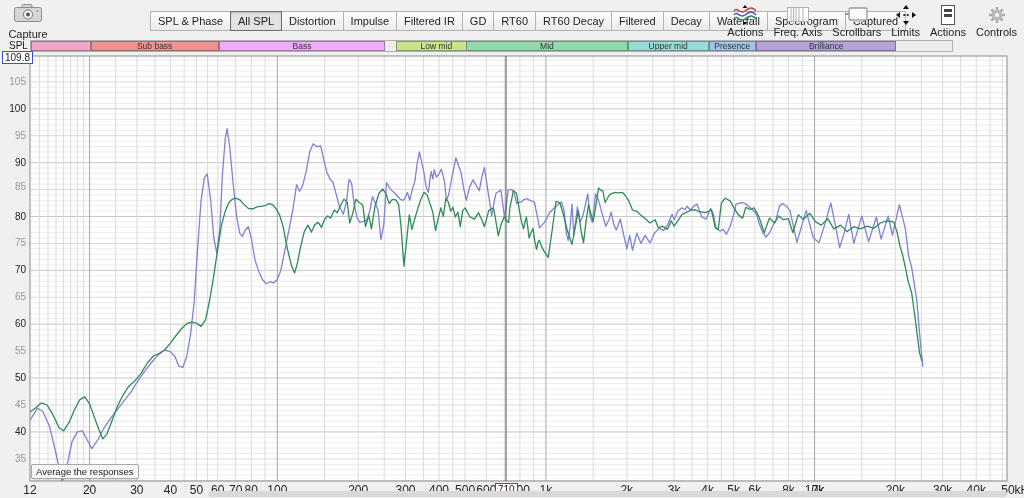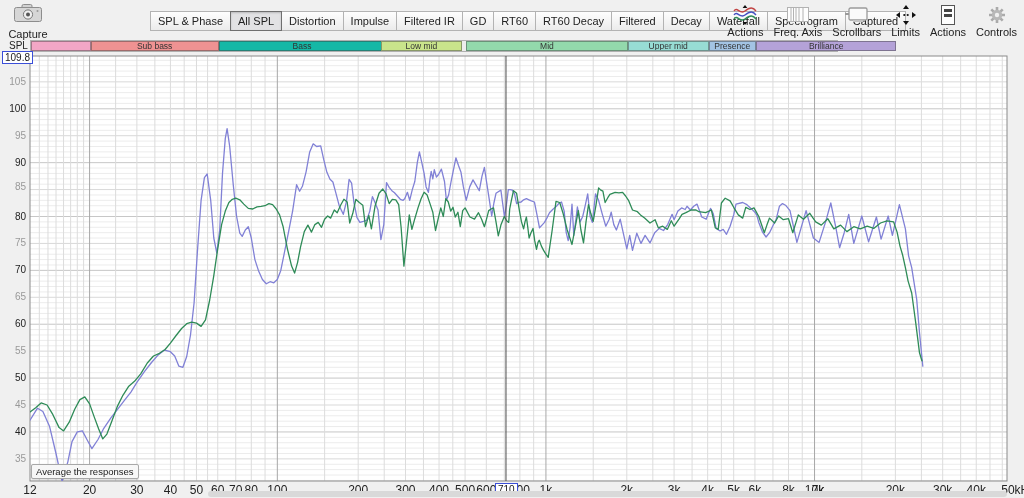--- a/index.html
+++ b/index.html
@@ -14,21 +14,21 @@
        padding:0 7px;border:1px solid #b3b3b3;background:linear-gradient(#fefefe,#ebebeb);
        margin-left:-1px;border-radius:0;white-space:nowrap;cursor:pointer;}
   .tab.selected{background:#e2e2e4;border-color:#6f6f6f;box-shadow:inset 0 1px 2px rgba(0,0,0,.18);z-index:2;}
   .tools{position:absolute;right:2px;top:3px;display:flex;align-items:flex-start;}
   .tool{display:flex;flex-direction:column;align-items:center;padding:0 5px;cursor:pointer;}
   .tool .ic{height:23px;display:flex;align-items:center;justify-content:center;}
   .tool .lbl{font-size:11px;color:#222;white-space:nowrap;}
 
   
   .spl-axis-label{position:absolute;left:9px;top:40px;font-size:10px;color:#222;}
-  .bands{position:absolute;left:30px;top:40px;width:808px;height:12px;background:#ededed;
+  .bands{position:absolute;left:30px;top:40px;width:923px;height:12px;background:#ededed;
          border:1px solid #b0b0b0;box-sizing:border-box;}
   .band{position:absolute;top:0;height:10px;border:1px solid rgba(60,60,60,.45);box-sizing:border-box;
         font-size:8.5px;line-height:9px;color:#333;text-align:center;overflow:hidden;white-space:nowrap;}
 
   
   .plot-svg{position:absolute;left:0;top:0;}
   .ytick{position:absolute;left:0;width:26px;text-align:right;font-size:10px;height:10px;line-height:10px;}
   .ytick.major{color:#222;}
   .ytick.minor{color:#999;}
   .xtick{position:absolute;top:483px;transform:translateX(-50%);font-size:12px;color:#222;white-space:nowrap;}
@@ -138,22 +138,22 @@
           </svg>
         </span>
         <span class="lbl">Controls</span>
       </div>
     </div>
 
   <span class="spl-axis-label">SPL</span>
   <div class="bands" id="bands">
       <div class="band" style="left: 0px; width: 59.5886px; background: rgb(242, 166, 198);"></div>
       <div class="band" style="left: 59.5886px; width: 128.155px; background: rgb(239, 146, 146);">Sub bass</div>
-      <div class="band" style="left: 187.743px; width: 166.475px; background: #14b8a6;">Bass</div>
-      <div class="band" style="left: 350px; width: 80.8567px; background: rgb(201, 228, 139);">Low mid</div>
+      <div class="band" style="left: 187.743px; width: 166.475px; background: #f0abfc;">Bass</div>
+      <div class="band" style="left: 365px; width: 80.8567px; background: rgb(201, 228, 139);">Low mid</div>
       <div class="band" style="left: 435.075px; width: 161.713px; background: rgb(147, 217, 172);">Mid</div>
       <div class="band" style="left: 596.789px; width: 80.8567px; background: rgb(151, 220, 212);">Upper mid</div>
       <div class="band" style="left: 677.645px; width: 47.2981px; background: rgb(163, 196, 228);">Presence</div>
       <div class="band" style="left: 724.943px; width: 140.445px; background: rgb(180, 162, 216);">Brilliance</div>
     </div>
 
   <svg class="plot-svg" id="plot" width="1024" height="498">
       <defs>
         <clipPath id="plotclip">
           <rect x="30" y="56" width="977" height="425"></rect>

